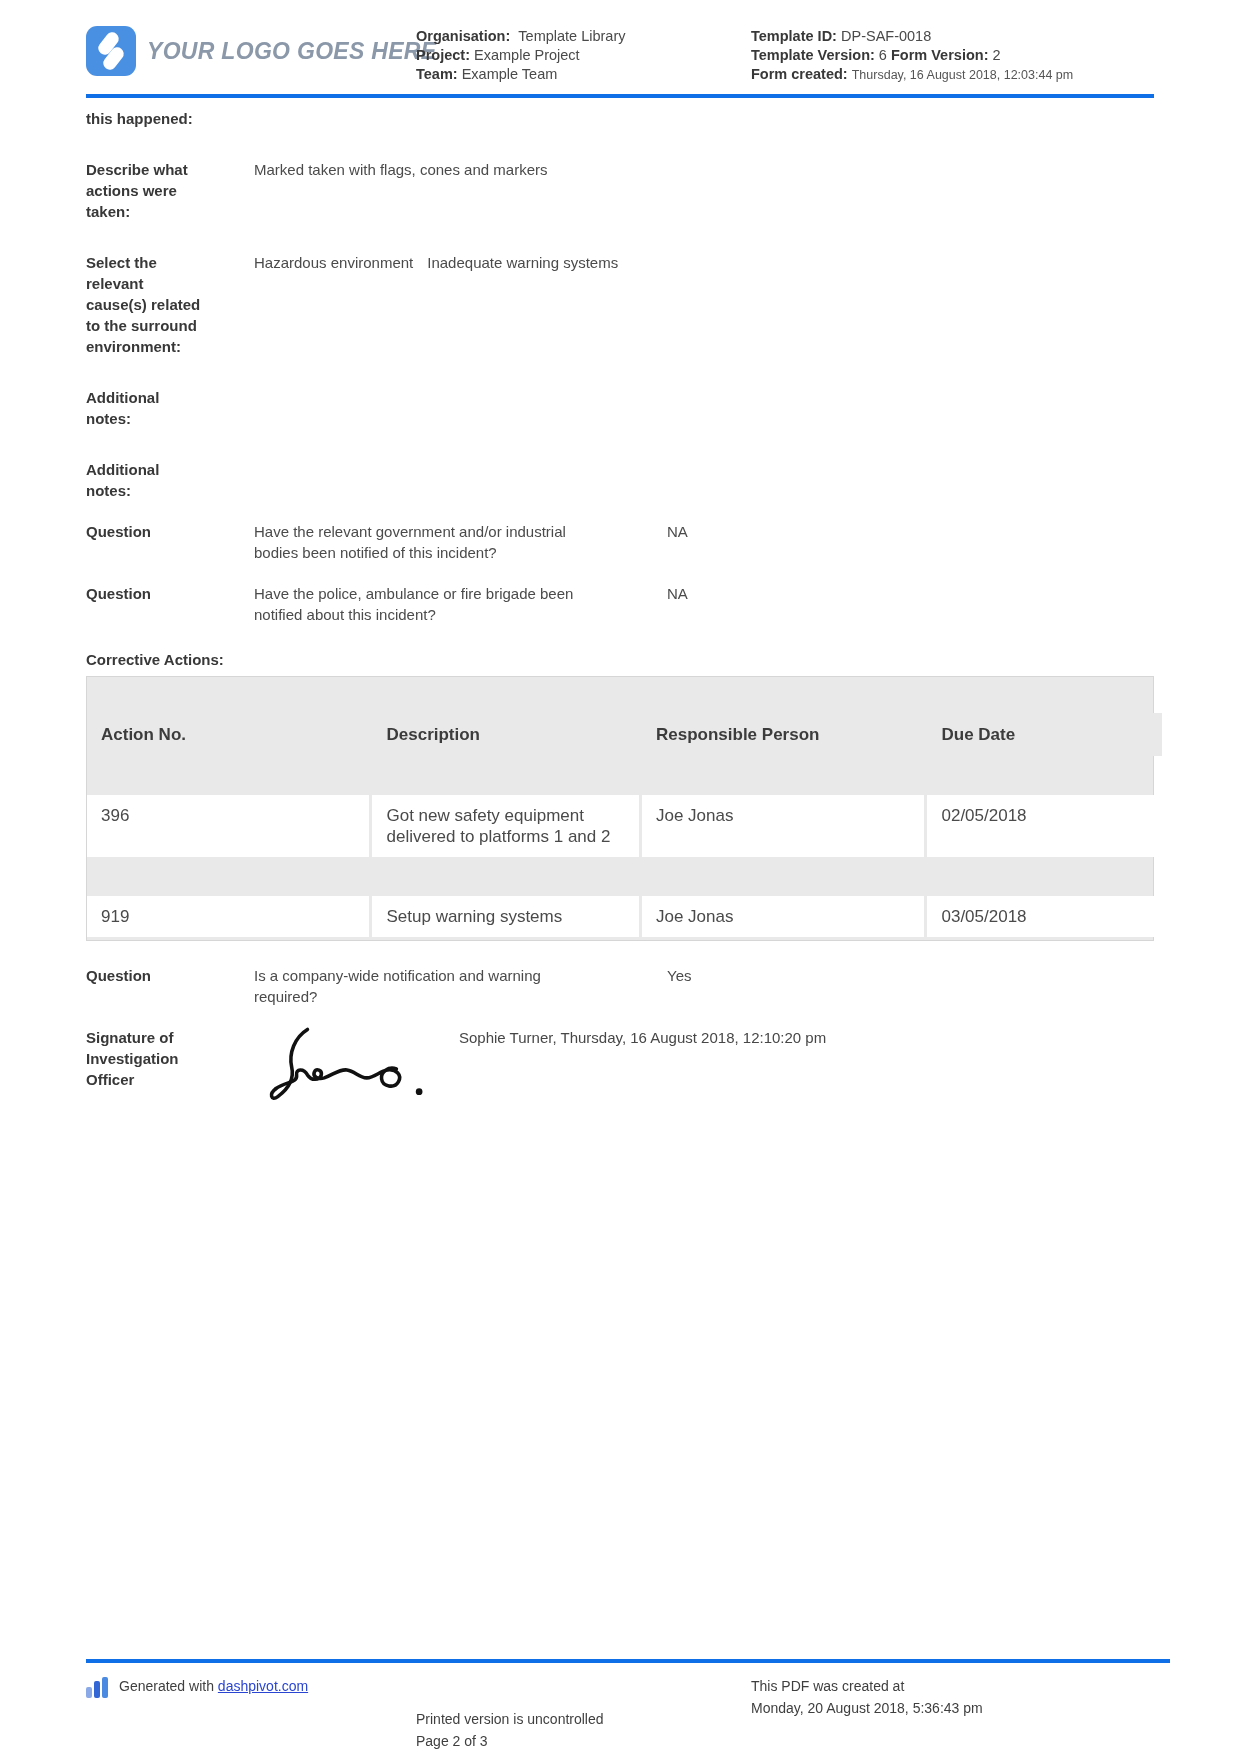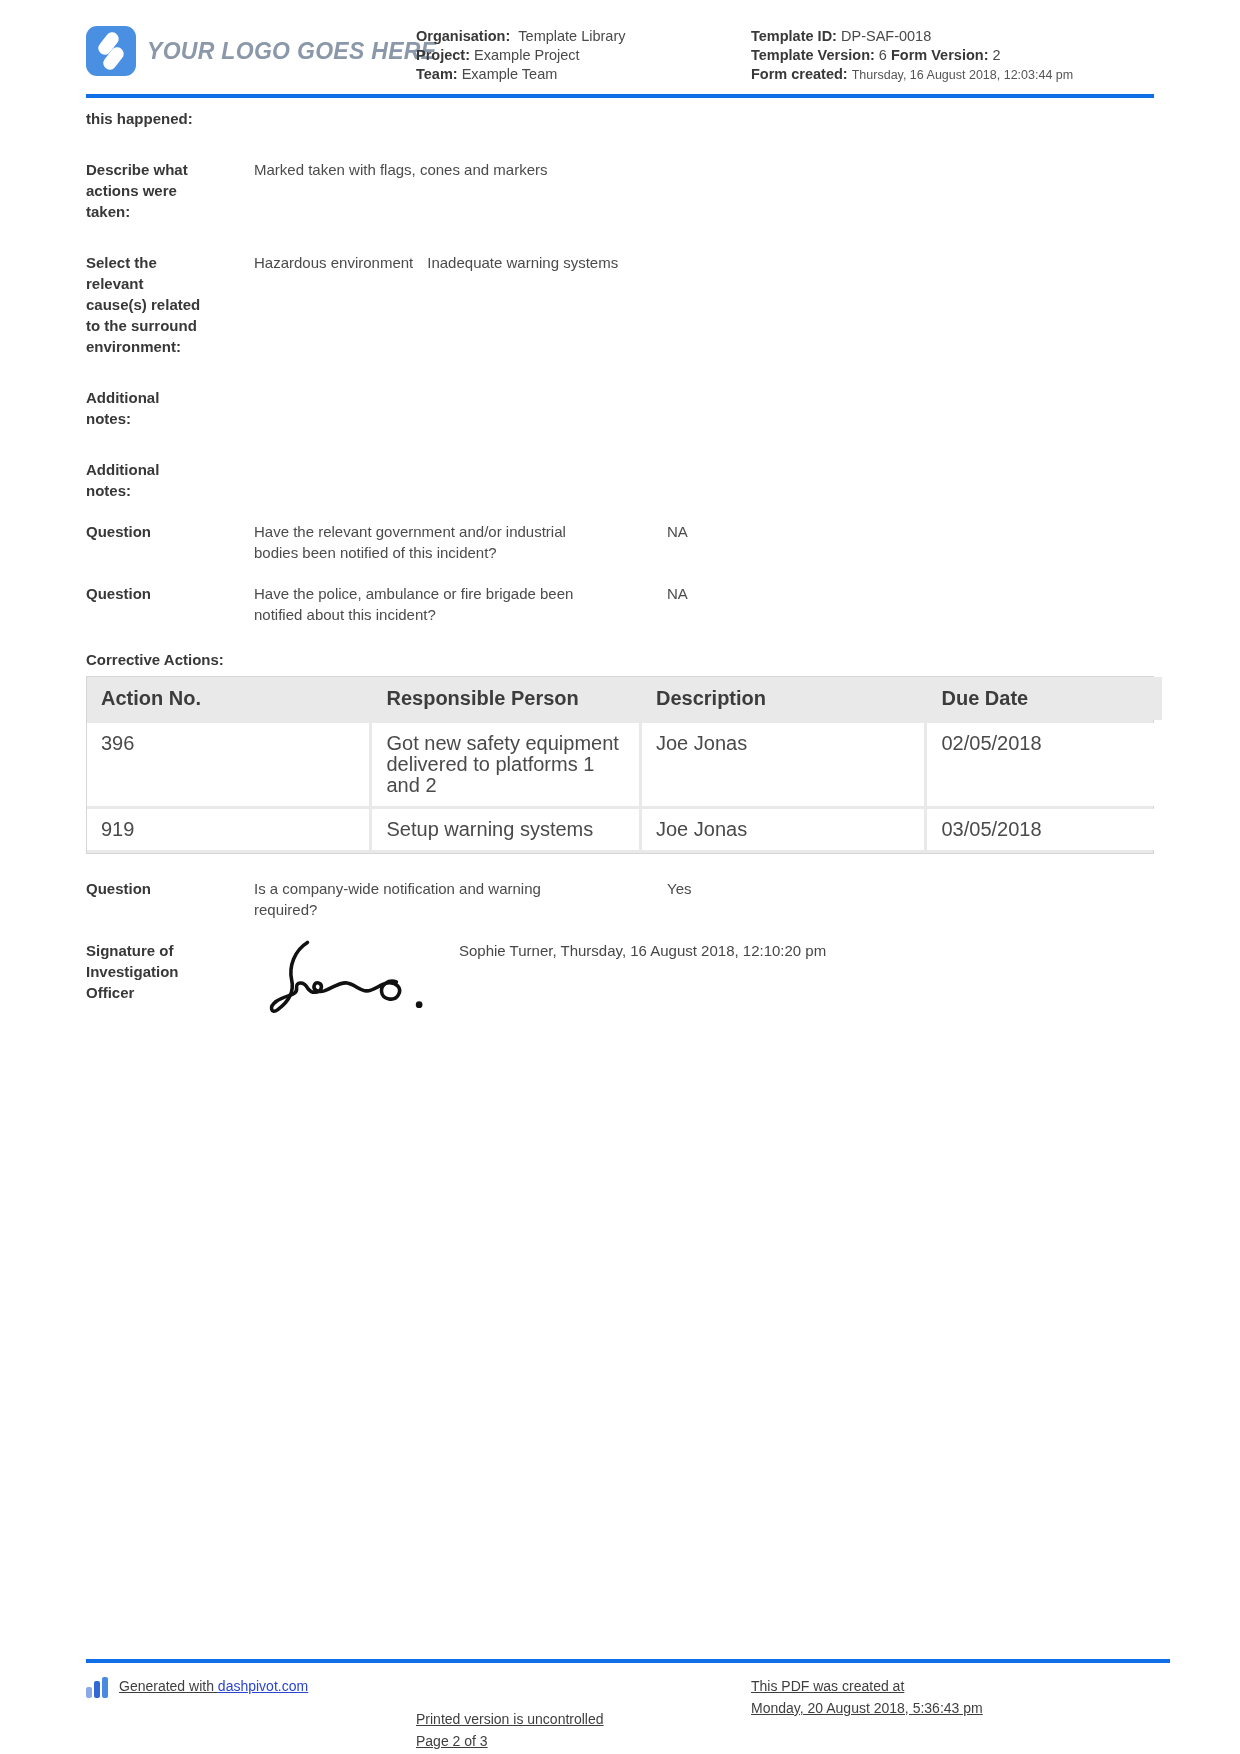--- a/index.html
+++ b/index.html
@@ -43,31 +43,31 @@
   .qwrap { display:flex; }
   .qtext { width:345px; }
   .answer { margin-left:68px; color:#4b4b4b; }
 
   .section-title { font-weight:700; color:#383838; font-size:15px; margin:26px 0 8px 0; }
 
   
   .ca-table { border:1px solid #d6d6d6; background:#e9e9e9;
               display:grid; grid-template-columns:26.5% 25% 26.5% 22%;
               gap:3px; padding-bottom:3px; }
-  .ca-cell { font-size:20px; line-height:21px; padding:10px 14px; color:#4a4a4a; }
+  .ca-cell { font-size:17px; line-height:21px; padding:10px 14px; color:#4a4a4a;margin-top:36px; }
   .ca-head { background:#e9e9e9; font-weight:700; color:#3c3c3c; padding:11px 14px; }
   .ca-data { background:#ffffff; }
 
   
   .sigarea { display:flex; align-items:flex-start; }
   .sig-draw { width:205px; flex-shrink:0; padding-left:8px; margin-top:-2px; }
   .sig-text { font-size:15px; color:#474747; line-height:21px; }
 
   
-  .footer { position:absolute; left:86px; right:70px; top:1659px;text-decoration:underline; }
+  .footer { position:absolute; left:86px; right:70px; top:1659px; }
   .footer-cols { display:flex; padding-top:12px; font-size:14px; color:#3f3f3f; line-height:22px; }
   .f-left { width:330px; display:flex; align-items:flex-start; }
   .f-center { width:335px;margin-top:33px; }
   .f-right { flex:1; }
   .bars-icon { display:inline-flex; align-items:flex-end; height:22px; margin-right:9px; margin-top:1px; }
   .bars-icon i { display:block; width:6px; border-radius:2px; margin-right:2px; }
   .bars-icon .b1 { height:11px; background:#8aa9e6; }
   .bars-icon .b2 { height:17px; background:#3467d6; }
   .bars-icon .b3 { height:21px; background:#4a8ae0; }
   .f-link { color:#2945d2; text-decoration:underline; cursor:pointer; }
@@ -142,22 +142,22 @@
         <div class="fvalue qwrap">
           <div class="qtext">Have the police, ambulance or fire brigade been notified about this incident?</div>
           <div class="answer">NA</div>
         </div>
       </div>
 
       <div class="section-title">Corrective Actions:</div>
 
       <div class="ca-table">
         <div class="ca-cell ca-head">Action No.</div>
+        <div class="ca-cell ca-head">Description</div>
         <div class="ca-cell ca-head">Responsible Person</div>
-        <div class="ca-cell ca-head">Description</div>
         <div class="ca-cell ca-head">Due Date</div>
 
         <div class="ca-cell ca-data">396</div>
         <div class="ca-cell ca-data">Got new safety equipment delivered to platforms 1 and 2</div>
         <div class="ca-cell ca-data">Joe Jonas</div>
         <div class="ca-cell ca-data">02/05/2018</div>
 
         <div class="ca-cell ca-data">919</div>
         <div class="ca-cell ca-data">Setup warning systems</div>
         <div class="ca-cell ca-data">Joe Jonas</div>

